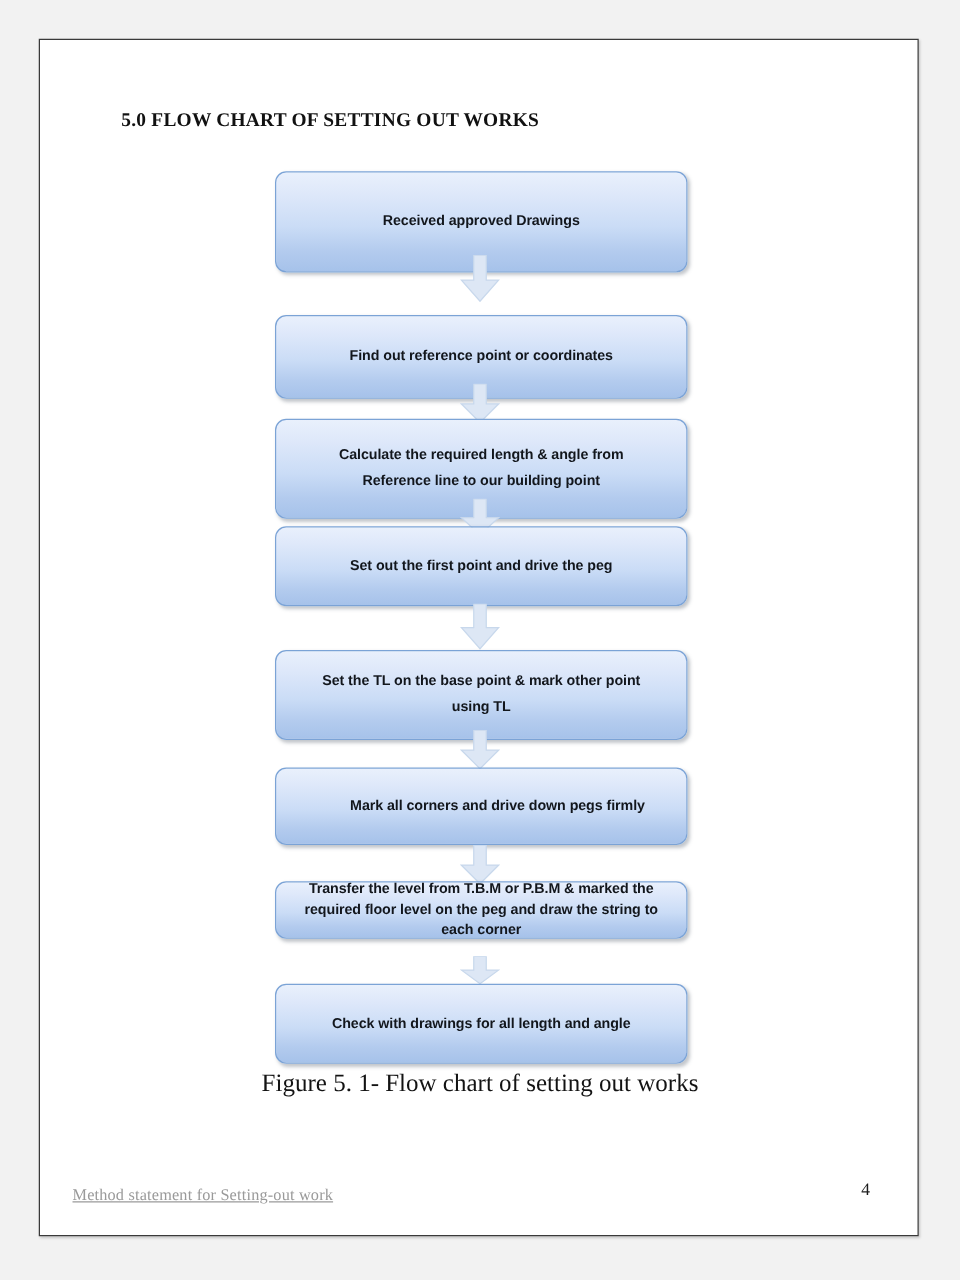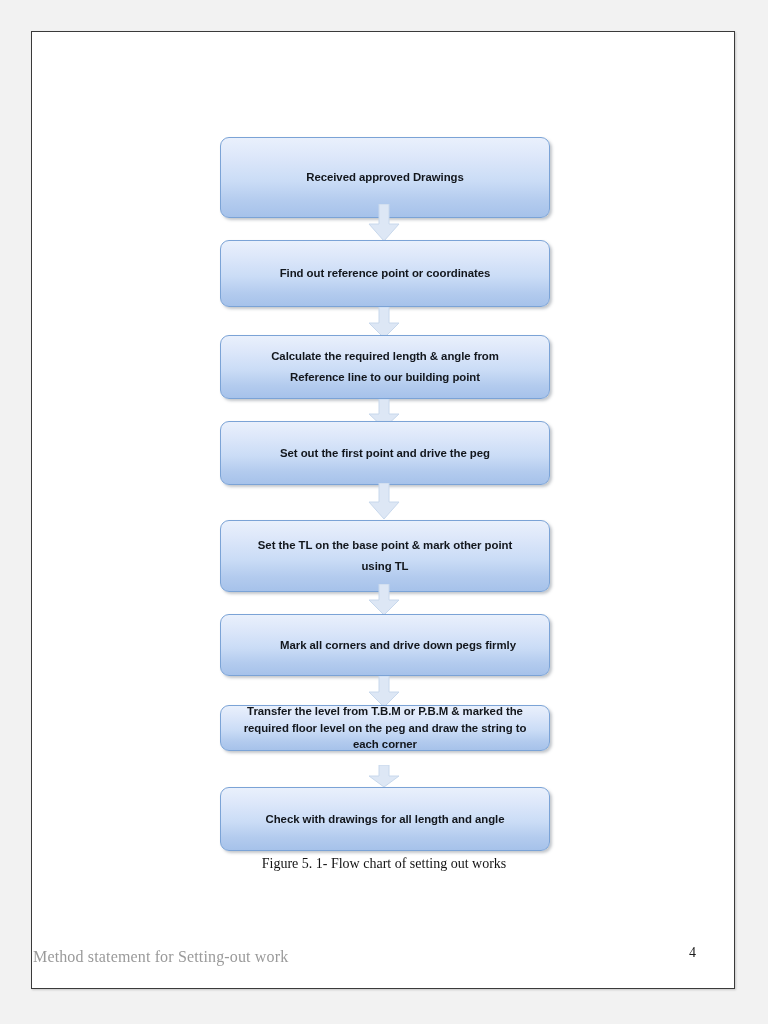--- a/index.html
+++ b/index.html
@@ -96,73 +96,75 @@
   .flow-arrow svg { display: block; width: 100%; height: 100%; }
 
   
   #figure-caption {
     position: absolute;
     left: 0;
     top: 824px;
     width: 704px;
     text-align: center;
     font-family: "Liberation Serif", serif;
-    font-size: 14px;
+    font-size: 20px;
     color: #131313;
   }
 
   
   #page-number {
     position: absolute;
     right: 38px;
     top: 913px;
     font-family: "Liberation Serif", serif;
     font-size: 14px;
     color: #1c1c1c;
   }
 
   
   #doc-footer {
     position: absolute;
-    left: 33px;
+    left: 58px;
     top: 948px;
     font-family: "Liberation Serif", serif;
-    font-size: 16px;
+    font-size: 13px;
     color: #9a9a9a;
     letter-spacing: 0.15px;
     white-space: nowrap;
+    text-decoration: underline;
   }
 </style>
 </head>
 <body>
 
 <div id="page-sheet">
 
+  <div id="doc-title">5.0 FLOW CHART OF SETTING OUT WORKS</div>
 
   <div id="flow-chart">
 
     <div class="flow-node" style="top:105px;height:81px;">
       <span class="node-text">Received approved Drawings</span>
     </div>
     <div class="flow-arrow" style="top:172px;height:38px;">
       <svg viewBox="0 0 32 38" preserveAspectRatio="none">
         <polygon points="11,0 21,0 21,20 31,20 16,37 1,20 11,20" fill="#dde7f5" stroke="#c8d8ec" stroke-width="1"></polygon>
       </svg>
     </div>
 
-    <div class="flow-node" style="top:208px;height:67px;">
+    <div class="flow-node" style="top:220px;height:67px;">
       <span class="node-text">Find out reference point or coordinates</span>
     </div>
     <div class="flow-arrow" style="top:275px;height:32px;">
       <svg viewBox="0 0 32 32" preserveAspectRatio="none">
         <polygon points="11,0 21,0 21,16 31,16 16,31 1,16 11,16" fill="#dde7f5" stroke="#c8d8ec" stroke-width="1"></polygon>
       </svg>
     </div>
 
-    <div class="flow-node" style="top:303px;height:64px;">
+    <div class="flow-node" style="top:303px;height:80px;">
       <span class="node-text">Calculate the required length &amp; angle from
 Reference line to our building point</span>
     </div>
     <div class="flow-arrow" style="top:367px;height:30px;">
       <svg viewBox="0 0 32 30" preserveAspectRatio="none">
         <polygon points="11,0 21,0 21,15 31,15 16,29 1,15 11,15" fill="#dde7f5" stroke="#c8d8ec" stroke-width="1"></polygon>
       </svg>
     </div>
 
     <div class="flow-node" style="top:389px;height:64px;">

